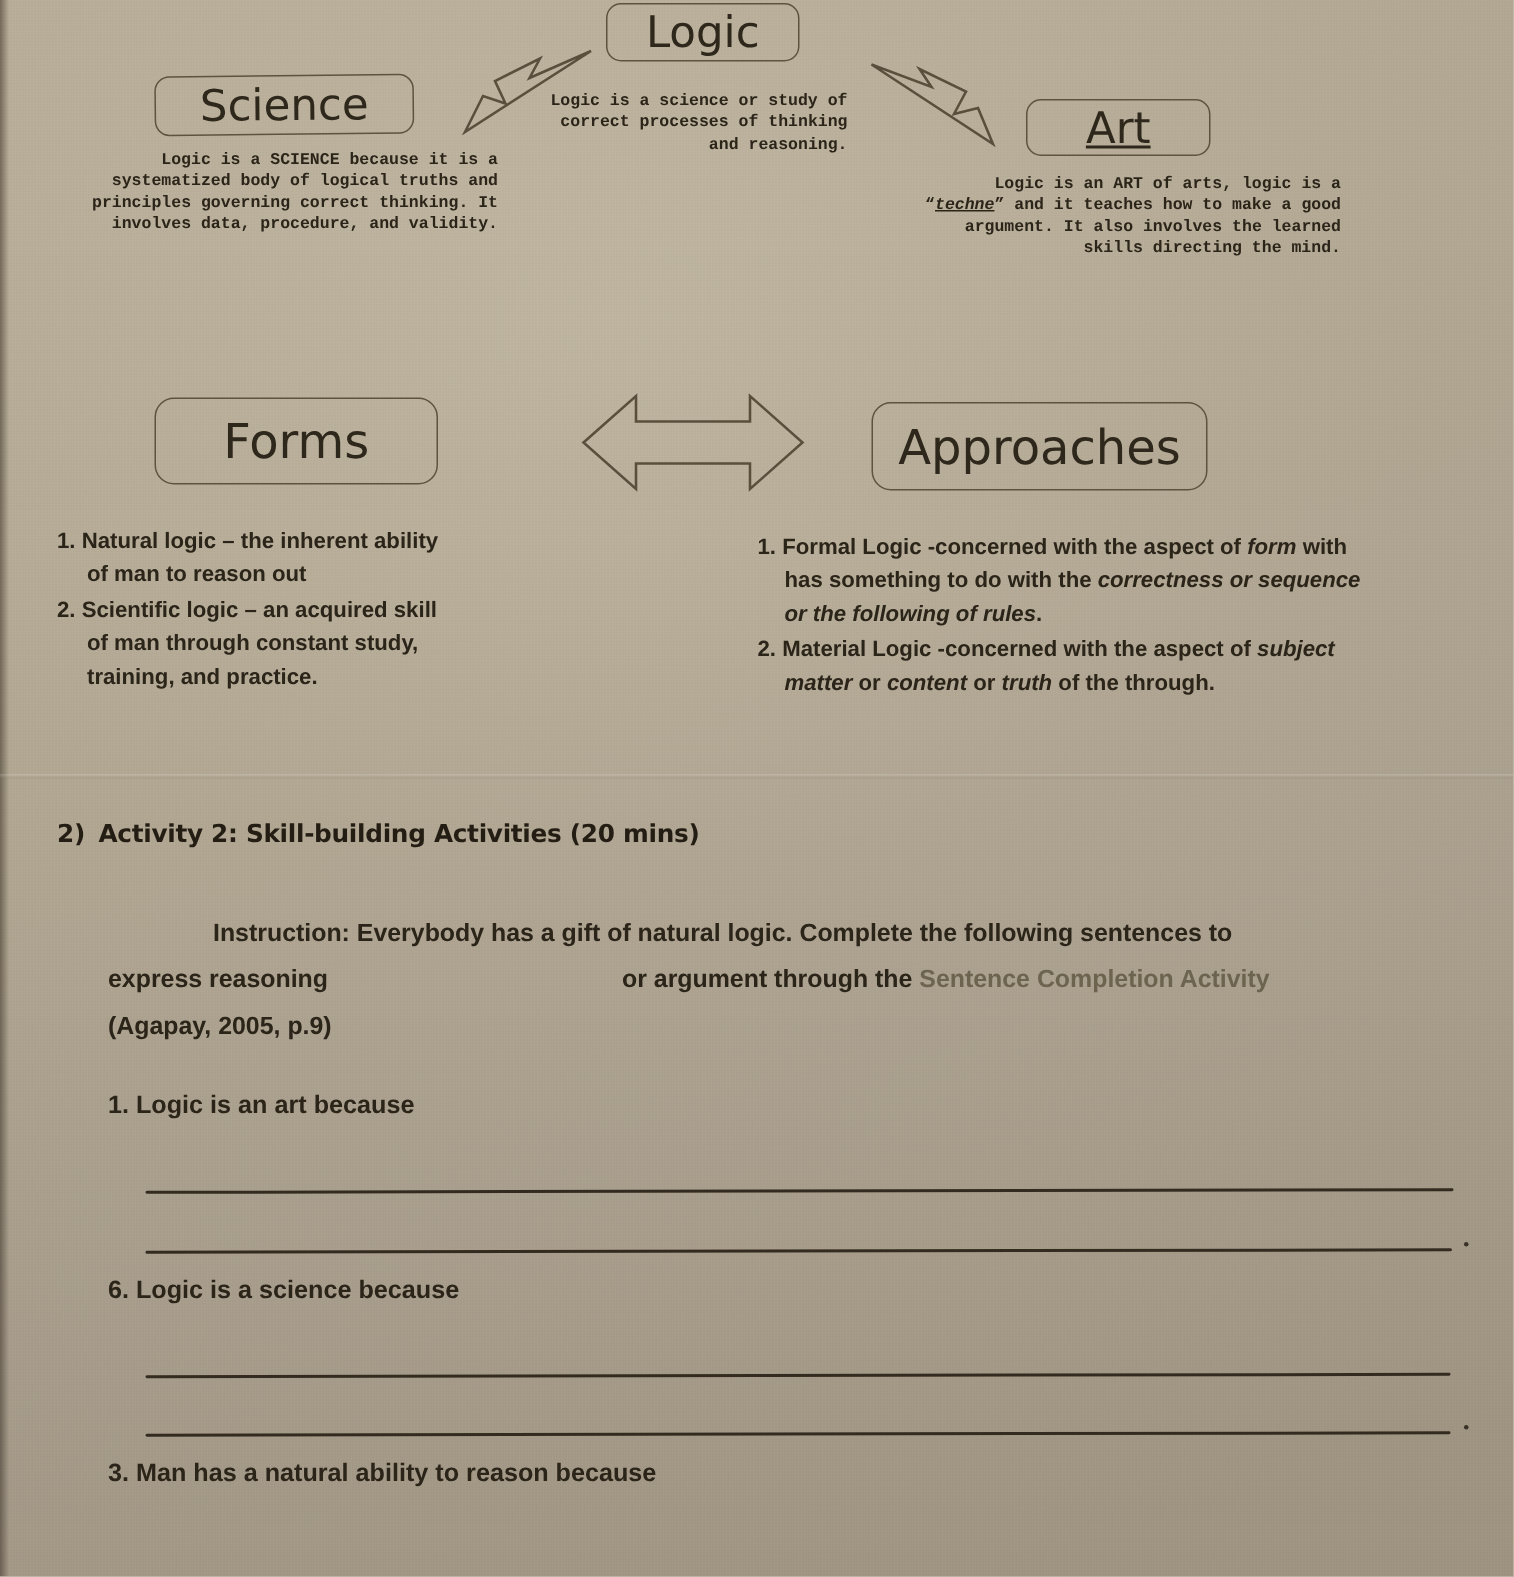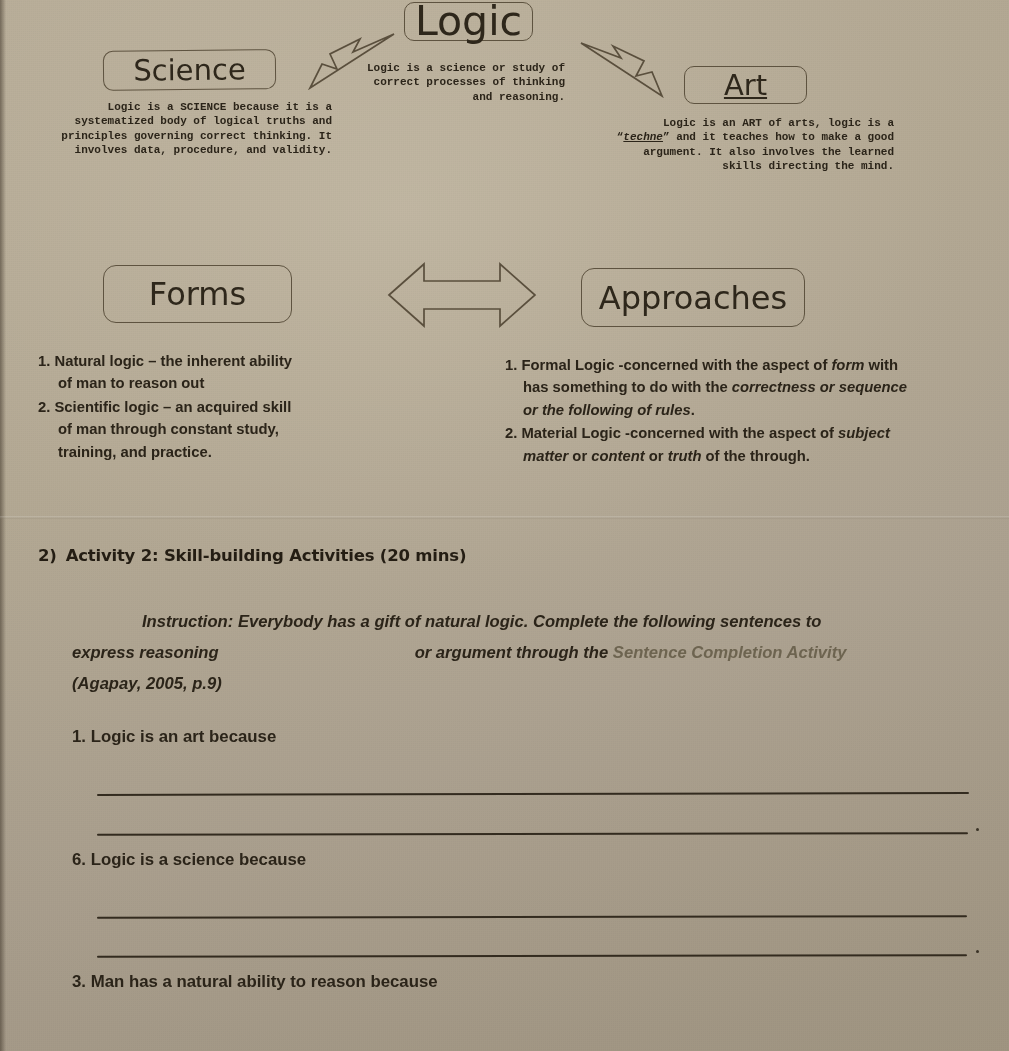--- a/index.html
+++ b/index.html
@@ -75,21 +75,21 @@
     justify-content: center;
     box-sizing: border-box;
   }
   .node-box span {
     font-family: "DejaVu Sans", sans-serif;
     color: #2e271b;
     line-height: 1;
   }
 
   #box-logic      { left: 404px; top: 2px;   width: 129px; height: 39px; }
-  #box-logic span { font-size: 41px; }
+  #box-logic span { font-size: 29px; }
 
   #box-science      { left: 103px; top: 50px; width: 173px; height: 40px; transform: rotate(-0.6deg); }
   #box-science span { font-size: 29px; }
 
   #box-art      { left: 684px; top: 66px; width: 123px; height: 38px; }
   #box-art span { font-size: 29px; text-decoration: underline; }
 
   #box-forms      { left: 103px; top: 265px; width: 189px; height: 58px; border-radius: 13px; }
   #box-forms span { font-size: 32px; }
 
@@ -150,21 +150,20 @@
 
   #instruction {
     position: absolute;
     left: 72px; top: 607px;
     width: 937px;
     font-family: "Liberation Sans", sans-serif;
     font-size: 16.6px;
     line-height: 1.86;
     color: #2b2419;
     font-weight: 600;
-    font-style: italic;
   }
   #instruction .indent { display: inline-block; width: 70px; }
   #instruction .gap { display: inline-block; width: 196px; }
   #instruction .faded { color: #6d6450; }
 
   
   .question {
     position: absolute;
     left: 72px;
     font-family: "Liberation Sans", sans-serif;

